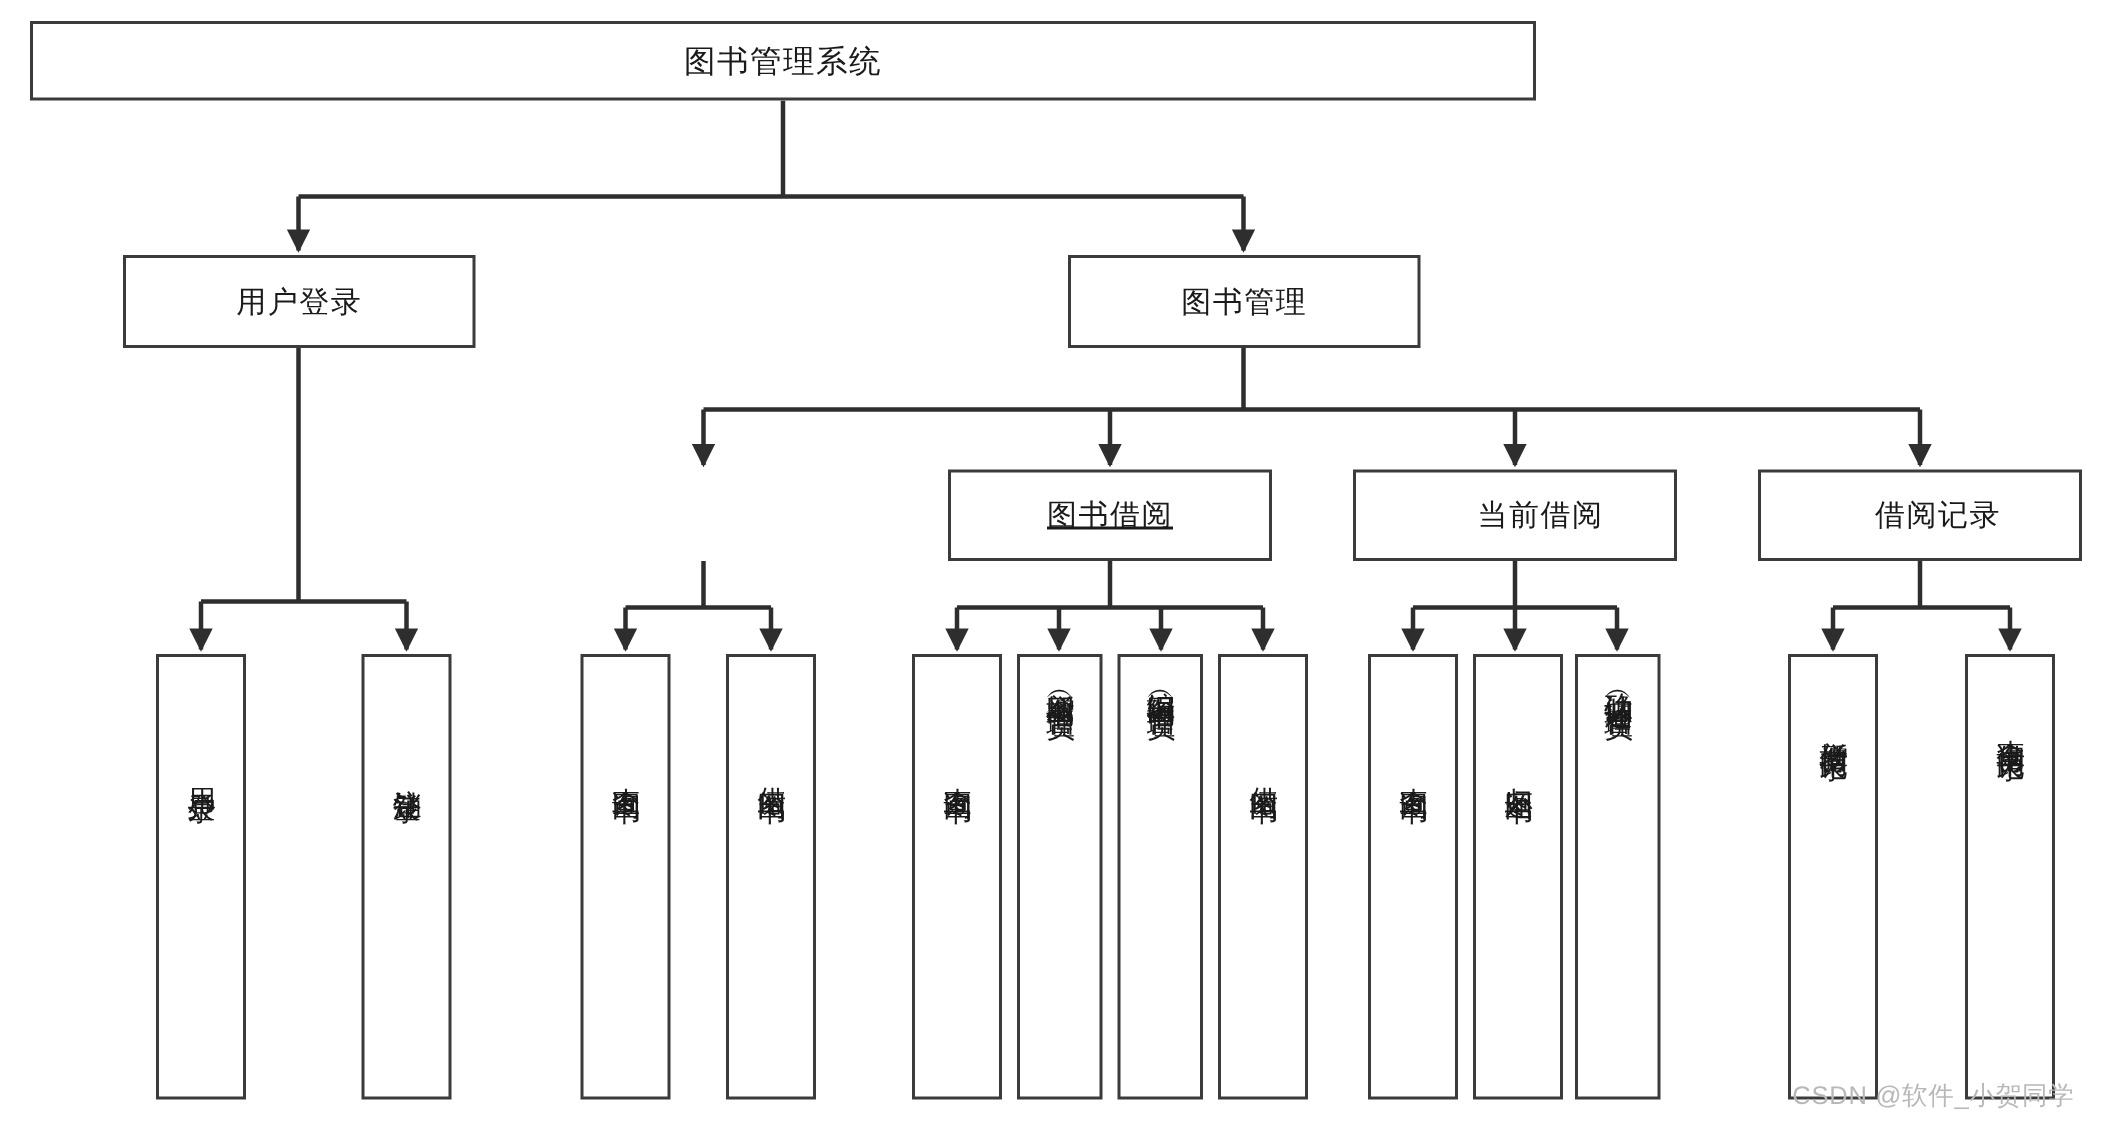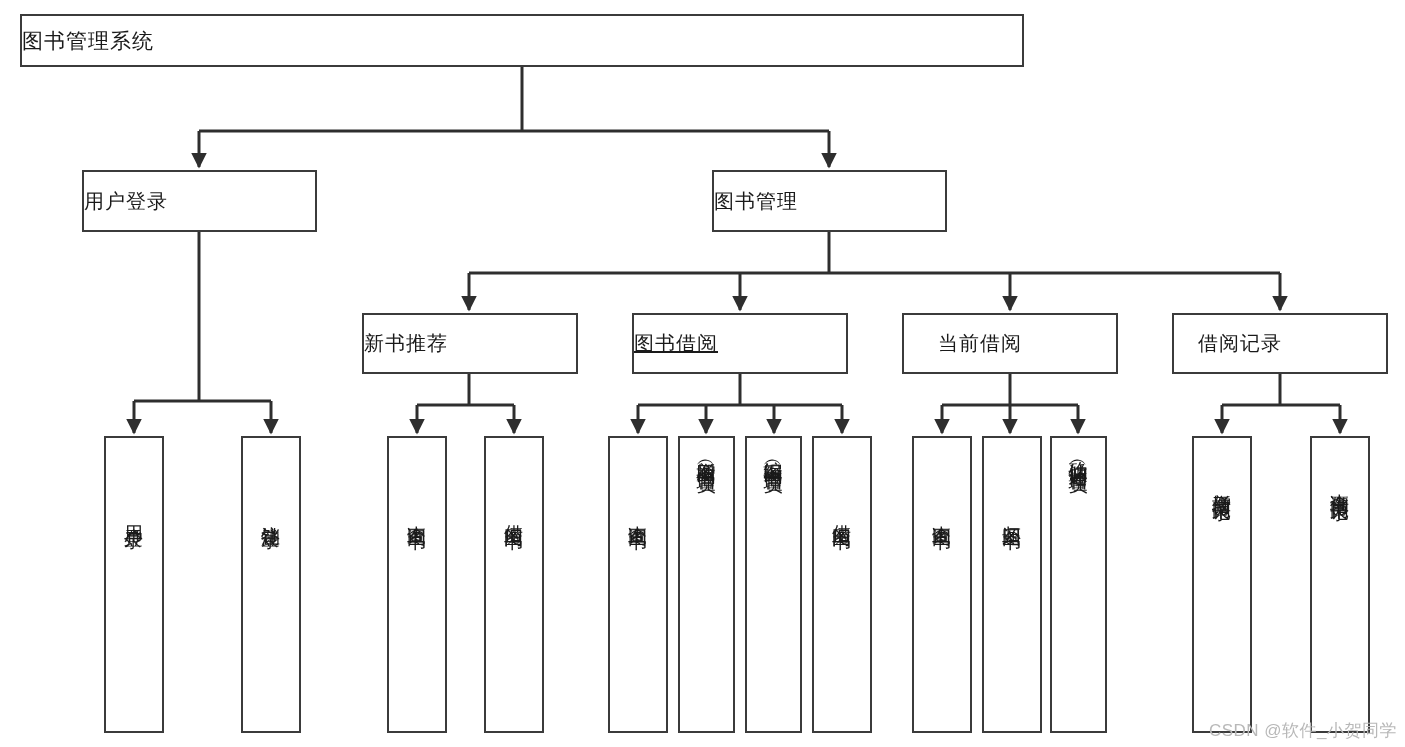--- a/index.html
+++ b/index.html
@@ -25,20 +25,21 @@
     width: 1405px;
     height: 747px;
   }
   .node {
     position: absolute;
     box-sizing: border-box;
     background: #ffffff;
     border: 2px solid #3b3b3b;
     display: flex;
     align-items: center;
+    justify-content: center;
     color: #1a1a1a;
     z-index: 3;
   }
   .node.level0 { font-size: 21px; }
   .node.level1 { font-size: 20px; }
   .node.level2 { font-size: 20px; }
   .node.leaf {
     font-size: 19px;
     align-items: flex-start;
     justify-content: center;
@@ -51,21 +52,21 @@
     line-height: 1.0;
     white-space: nowrap;
     display: block;
   }
   .hlabel {
     white-space: nowrap;
     letter-spacing: 1px;
   }
   #watermark {
     position: absolute;
-    right: 8px;
+    right: 22px;
     bottom: 5px;
     font-size: 17px;
     color: #b8b8b8;
     letter-spacing: 0.5px;
     z-index: 9;
     white-space: nowrap;
     pointer-events: none;
   }
 </style>
 </head>
@@ -127,23 +128,20 @@
     <span class="hlabel">图书管理系统</span>
   </div>
 
   <div class="node level1" style="left:82px; top:170px; width:235px; height:62px;">
     <span class="hlabel">用户登录</span>
   </div>
   <div class="node level1" style="left:712px; top:170px; width:235px; height:62px;">
     <span class="hlabel">图书管理</span>
   </div>
 
-  <div class="node level2" style="left:362px; top:313px; width:216px; height:61px;">
-    <span class="hlabel">新书推荐</span>
-  </div>
   <div class="node level2" style="left:632px; top:313px; width:216px; height:61px;text-decoration:underline;">
     <span class="hlabel">图书借阅</span>
   </div>
   <div class="node level2" style="left:902px; top:313px; width:216px; height:61px;padding-left:34px;">
     <span class="hlabel">当前借阅</span>
   </div>
   <div class="node level2" style="left:1172px; top:313px; width:216px; height:61px;padding-left:24px;">
     <span class="hlabel">借阅记录</span>
   </div>
 

